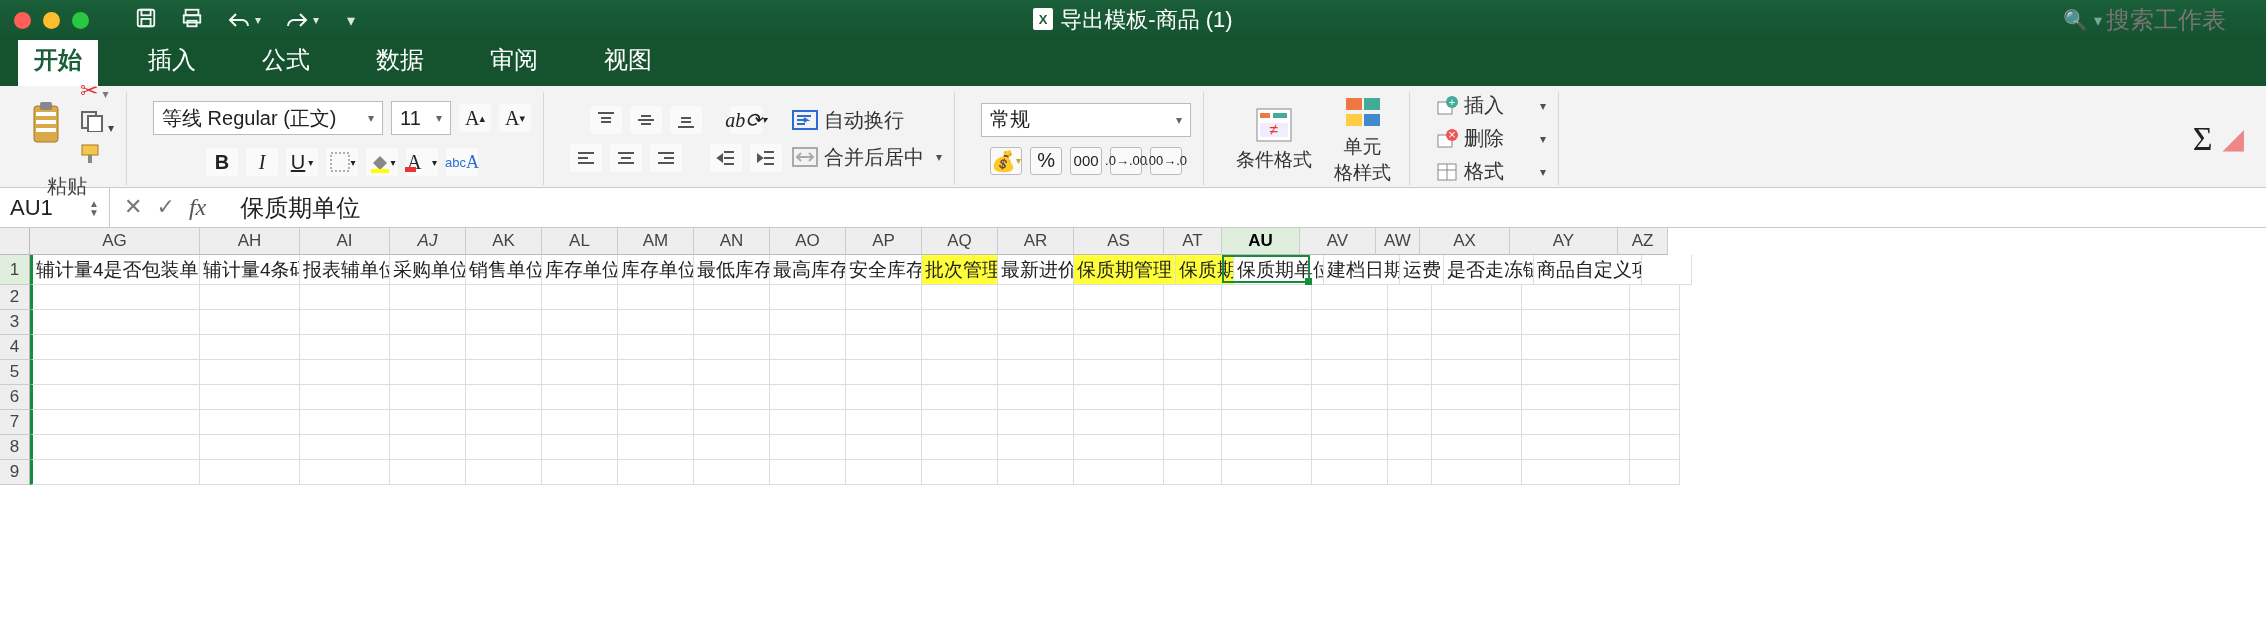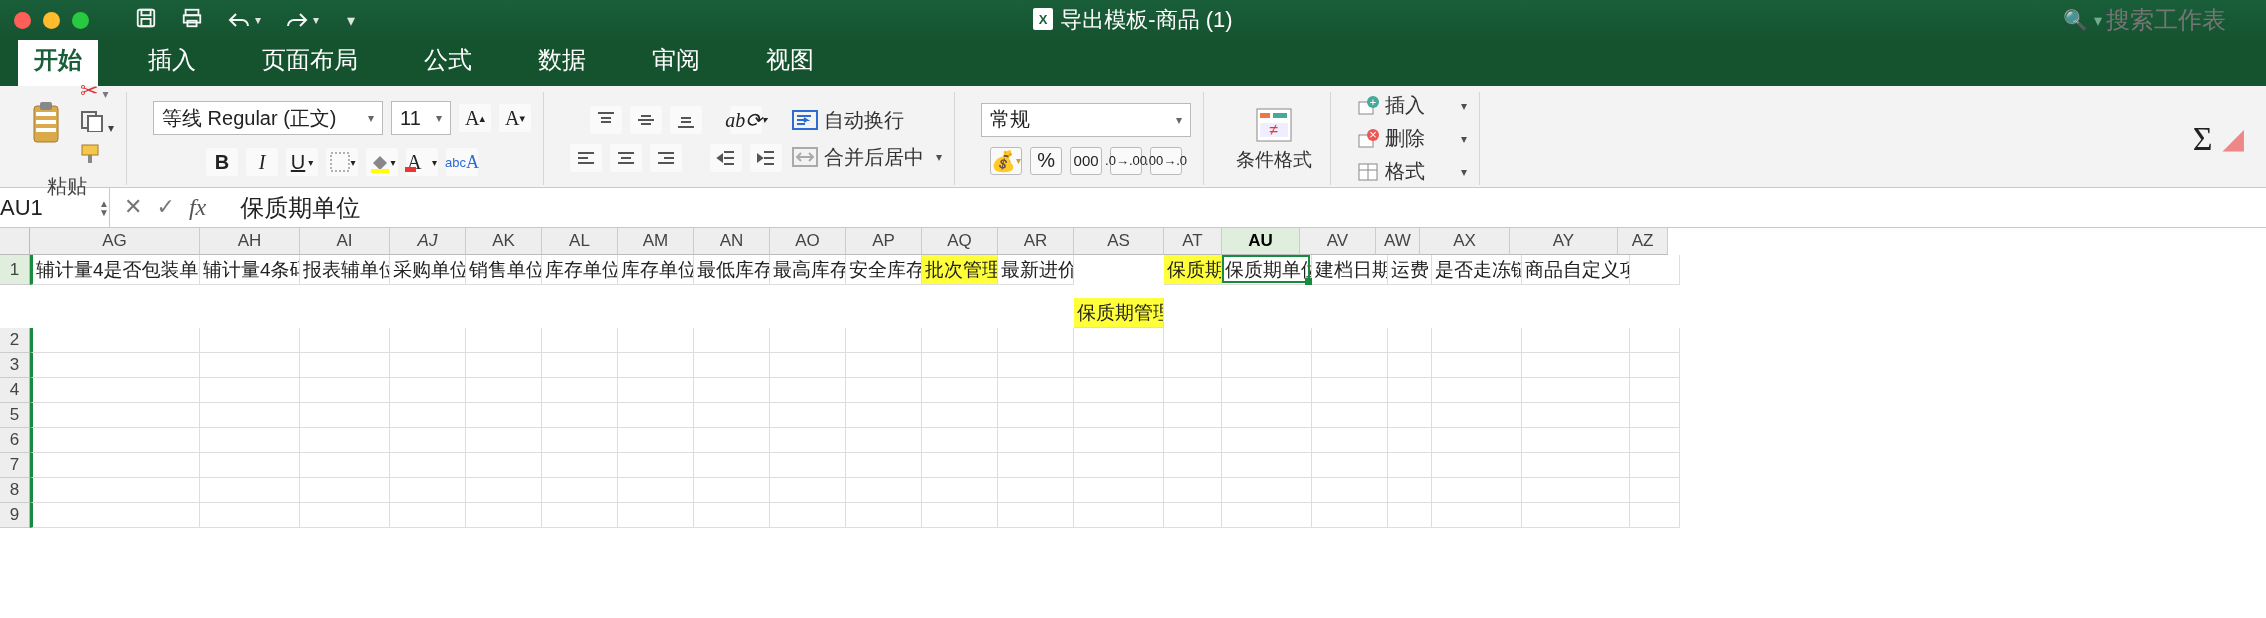--- a/index.html
+++ b/index.html
@@ -41,21 +41,21 @@
   .iconstack { display:flex; flex-direction:column; gap:6px;}
   .menu-row { display:flex; align-items:center; gap:6px; font-size:20px; color:#333;}
   .menu-row.wide{width:110px;}
   .vbtn { display:flex; flex-direction:column; align-items:center; gap:2px; font-size:19px; color:#333; padding:0 6px;}
   .vbtn svg{display:block;}
   .ribbon-right { margin-left:auto; display:flex; align-items:center; gap:10px; padding-right:14px;}
   .sigma { font-size:34px; font-family:"Times New Roman",serif;}
 
   
   .formulabar { height:40px; border-bottom:1px solid #c9c9c9; display:flex; align-items:center; font-size:22px;}
-  .namebox { width:110px; padding:0 0; border-right:1px solid #c9c9c9; height:100%; display:flex; align-items:center;}
+  .namebox { width:110px; padding:0 10px; border-right:1px solid #c9c9c9; height:100%; display:flex; align-items:center;}
   .namebox .ud { display:flex; flex-direction:column; margin-left:auto; font-size:10px; line-height:9px; color:#666;}
   .fx-controls{display:flex; gap:14px; padding:0 14px; color:#777; font-size:22px;}
   .fx{font-style:italic; color:#555; font-family:"Times New Roman",serif; font-size:24px; padding-right:10px;}
   .formula-input { flex:1; padding-left:10px; font-size:24px;}
 
   
   .grid { display:flex; }
   .corner { width:30px; height:27px; background:#eee; border-right:1px solid #bbb; border-bottom:1px solid #bbb;}
   .colheads { display:flex;}
   .colhead { height:27px; border-right:1px solid #ccc; border-bottom:1px solid #bbb; background:#eee; display:flex; align-items:center; justify-content:center; font-size:17px; color:#444;}
@@ -114,21 +114,20 @@
   <div class="search-area">
     <span class="magnifier">🔍</span>
     <span style="opacity:.5;font-size:16px;margin-right:4px;">▾</span>
     <input placeholder="搜索工作表" style="">
   </div>
 </div>
 
 <div class="tabbar" id="tabbar">
     <div class="tab active">开始</div>
     <div class="tab">插入</div>
-    <div class="tab">页面布局</div>
     <div class="tab">公式</div>
     <div class="tab">数据</div>
     <div class="tab">审阅</div>
     <div class="tab">视图</div>
   </div>
 
 <div class="ribbon">
 
   <div class="group">
     <div class="col">
@@ -317,20 +316,30 @@
   <div class="group">
     <div class="vbtn">
         <svg width="42" height="40">
           <rect x="4" y="4" width="34" height="32" fill="#fff" stroke="#888"></rect>
           <rect x="7" y="8" width="10" height="5" fill="#e74"></rect>
           <rect x="20" y="8" width="14" height="5" fill="#4a9"></rect>
           <rect x="7" y="18" width="28" height="14" fill="#eef"></rect>
           <text x="21" y="30" fill="#e33" font-size="16" text-anchor="middle">≠</text>
         </svg>
         <span>条件格式</span>
+      </div>
+    <div class="vbtn">
+        <svg width="42" height="40">
+          <rect x="4" y="6" width="16" height="12" fill="#e74"></rect>
+          <rect x="22" y="6" width="16" height="12" fill="#4a9"></rect>
+          <rect x="4" y="22" width="16" height="12" fill="#fc4"></rect>
+          <rect x="22" y="22" width="16" height="12" fill="#48c"></rect>
+        </svg>
+        <span style="white-space:pre;text-align:center;">单元
+格样式</span>
       </div>
   </div>
 
   <div class="group" style="border-right:1px solid #d7d7d7;">
     <div class="col" style="gap:6px; align-items:flex-start;">
       <div class="menu-row wide">
           <svg width="22" height="20">
             <rect x="2" y="6" width="14" height="12" fill="#fff" stroke="#888"></rect>
             <circle cx="16" cy="6" r="6" fill="#4a9"></circle>
             <text x="16" y="10" fill="#fff" font-size="11" text-anchor="middle">+</text>
@@ -416,21 +425,21 @@
           <div class="cell header" style="width: 90px;">报表辅单位</div>
           <div class="cell header" style="width: 76px;">采购单位</div>
           <div class="cell header" style="width: 76px;">销售单位</div>
           <div class="cell header" style="width: 76px;">库存单位</div>
           <div class="cell header" style="width: 76px;">库存单位</div>
           <div class="cell header" style="width: 76px;">最低库存</div>
           <div class="cell header" style="width: 76px;">最高库存</div>
           <div class="cell header" style="width: 76px;">安全库存</div>
           <div class="cell header hl" style="width: 76px;">批次管理</div>
           <div class="cell header" style="width: 76px;">最新进价</div>
-          <div class="cell header hl" style="width: 90px; margin-top: 43px;">保质期管理</div>
+          <div class="cell header hl" style="width: 102px;">保质期管理</div>
           <div class="cell header hl" style="width: 58px;">保质期</div>
           <div class="cell header" style="width: 90px;">保质期单位</div>
           <div class="cell header" style="width: 76px;">建档日期</div>
           <div class="cell header" style="width: 44px;">运费</div>
           <div class="cell header" style="width: 90px;">是否走冻链</div>
           <div class="cell header" style="width: 108px;">商品自定义项</div>
           <div class="cell header" style="width: 50px;"></div>
         </div>
       </div>
       <div class="grid">

